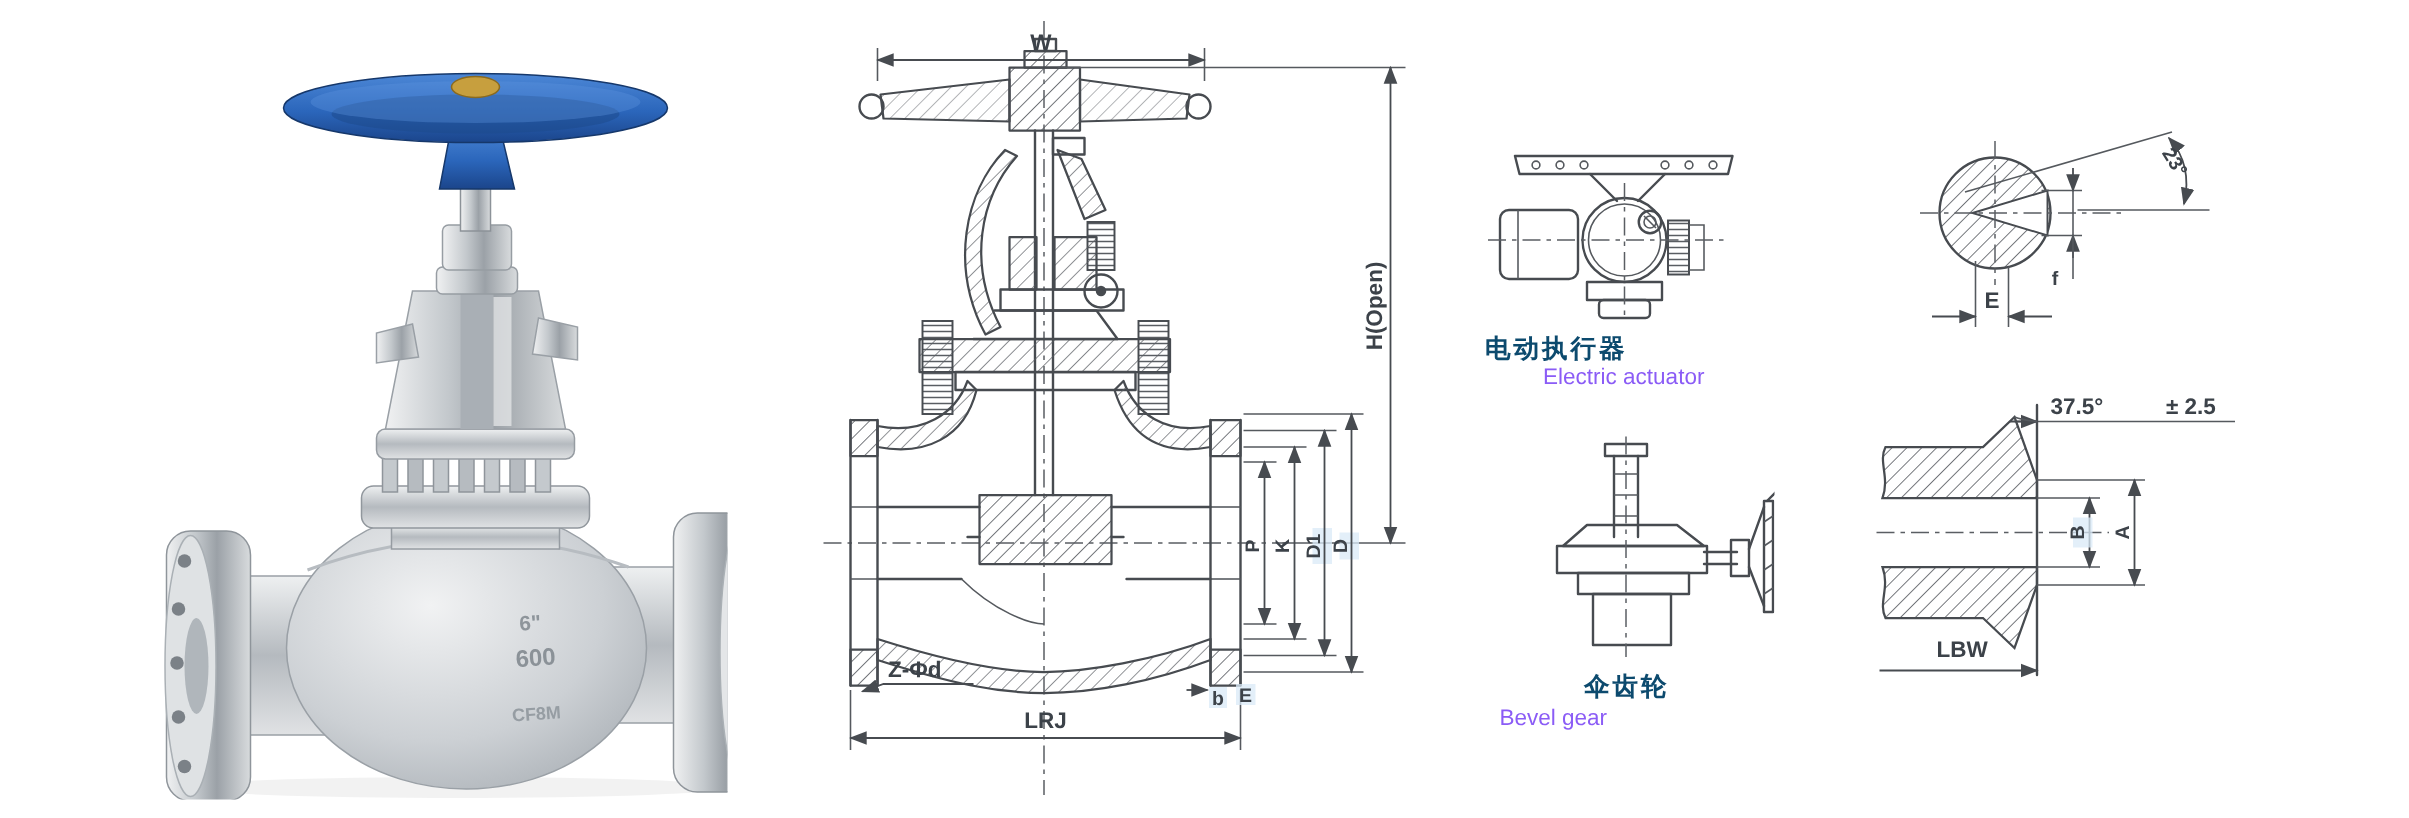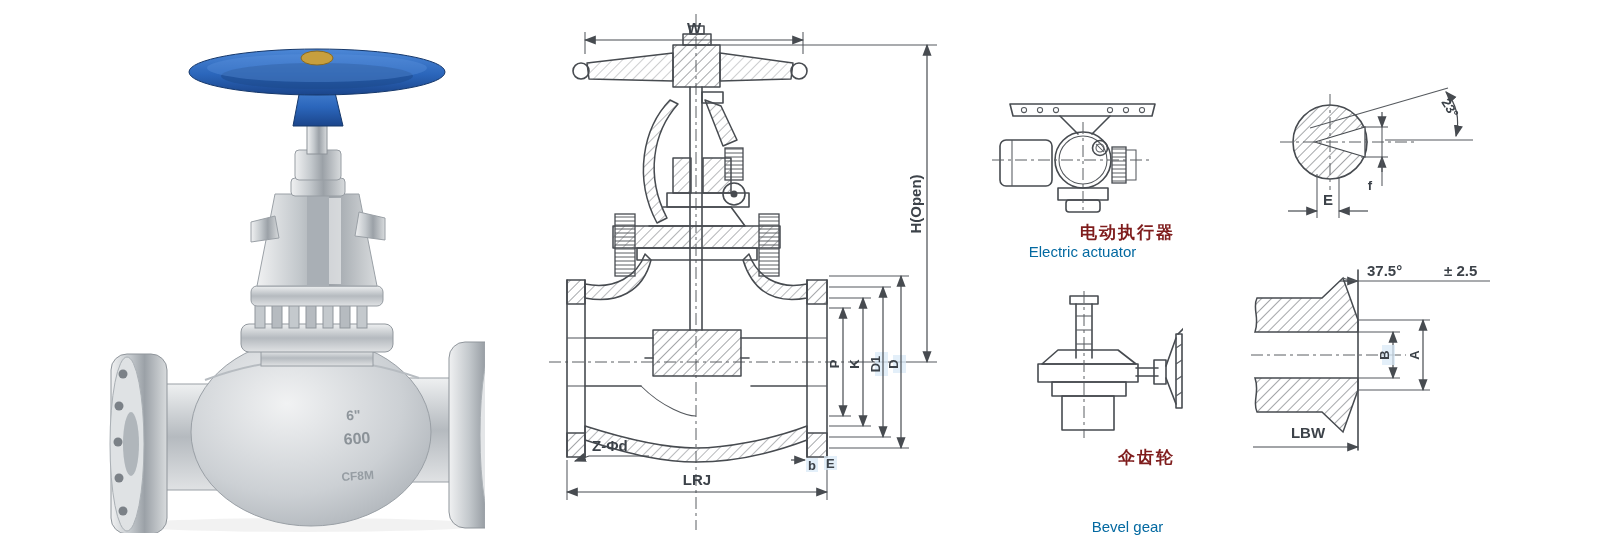--- a/index.html
+++ b/index.html
@@ -12,22 +12,22 @@
   .d-ln   {stroke:#474b50;stroke-width:1.6;fill:none;stroke-linejoin:round;stroke-linecap:round;}
   .d-th   {stroke:#55595e;stroke-width:1.05;fill:none;}
   .d-dim  {stroke:#474b50;stroke-width:1.2;fill:none;}
   .d-cl   {stroke:#5a5e63;stroke-width:1;stroke-dasharray:12 4 3 4;fill:none;}
   .d-hatch{fill:url(#hx);stroke:#474b50;stroke-width:1.5;stroke-linejoin:round;}
   .d-ribs {fill:url(#rb);stroke:#474b50;stroke-width:1.3;}
   text.d-lab{font:700 15px "Liberation Sans",sans-serif;fill:#3c4249;}
   text.d-lab-s{font:700 13px "Liberation Sans",sans-serif;fill:#3c4249;}
   .hl{fill:#d9e9f7;opacity:.75;}
 
-  .caption-zh{position:absolute;text-align:right;font:700 17px "DejaVu Sans","Liberation Sans",sans-serif;color:#7f1d1d;letter-spacing:2px;}
-  .caption-en{position:absolute;text-align:center;font:400 15px "Liberation Sans",sans-serif;color:#0369a1;}
+  .caption-zh{position:absolute;text-align:left;font:700 17px "DejaVu Sans","Liberation Sans",sans-serif;color:#0c4a6e;letter-spacing:2px;}
+  .caption-en{position:absolute;text-align:center;font:400 15px "Liberation Sans",sans-serif;color:#8b5cf6;}
 </style>
 </head>
 <body>
 
 <div id="stage">
 
   <div class="panel" style="left:55px;top:28px;width:430px;height:505px;">
     <svg width="430" height="505" viewBox="0 0 430 505">
       <defs>
         <linearGradient id="gBlue" x1="0" y1="0" x2="0" y2="1">
@@ -322,22 +322,22 @@
         <path class="d-ln" d="M168 46 L174 46 L174 120 L168 120 Z"></path>
         <line class="d-th" x1="168" y1="60" x2="174" y2="56"></line>
         <line class="d-th" x1="168" y1="76" x2="174" y2="72"></line>
         <line class="d-th" x1="168" y1="92" x2="174" y2="88"></line>
         <line class="d-th" x1="168" y1="108" x2="174" y2="104"></line>
         <line class="d-ln" x1="170" y1="46" x2="178" y2="38"></line>
       </g>
       <line class="d-cl" x1="76" y1="3" x2="76" y2="150"></line>
     </svg>
   </div>
-  <div class="caption-zh" style="left:1000px;top:446px;width:175px;">伞齿轮</div>
-  <div class="caption-en" style="left:1040px;top:470px;width:175px;margin-top:48px;">Bevel gear</div>
+  <div class="caption-zh" style="left:1056px;top:446px;width:175px;">伞齿轮</div>
+  <div class="caption-en" style="left:948px;top:470px;width:175px;">Bevel gear</div>
 
   <div class="panel" style="left:1258px;top:78px;width:235px;height:150px;">
     <svg width="235" height="150" viewBox="0 0 235 150">
       <defs>
         <pattern id="hx3" width="7" height="7" patternUnits="userSpaceOnUse" patternTransform="rotate(45)">
           <line x1="0" y1="0" x2="0" y2="7" stroke="#595d62" stroke-width="1.1"></line>
         </pattern>
         <marker id="ah3" viewBox="0 0 10 10" refX="9" refY="5" markerWidth="10" markerHeight="10" orient="auto-start-reverse">
           <path d="M0,1.2 L10,5 L0,8.8 z" fill="#474b50"></path>
         </marker>

